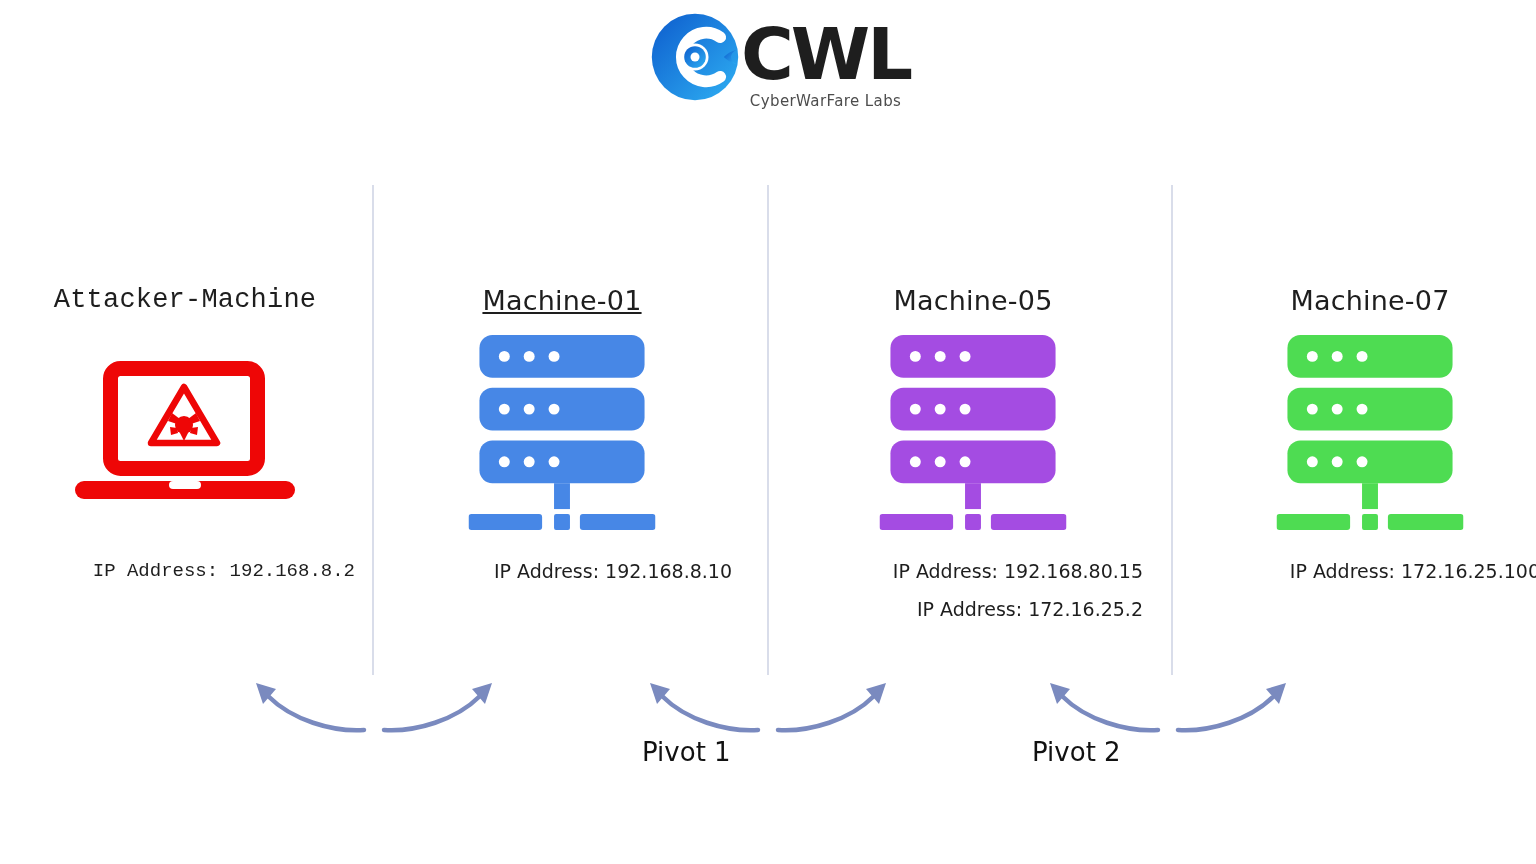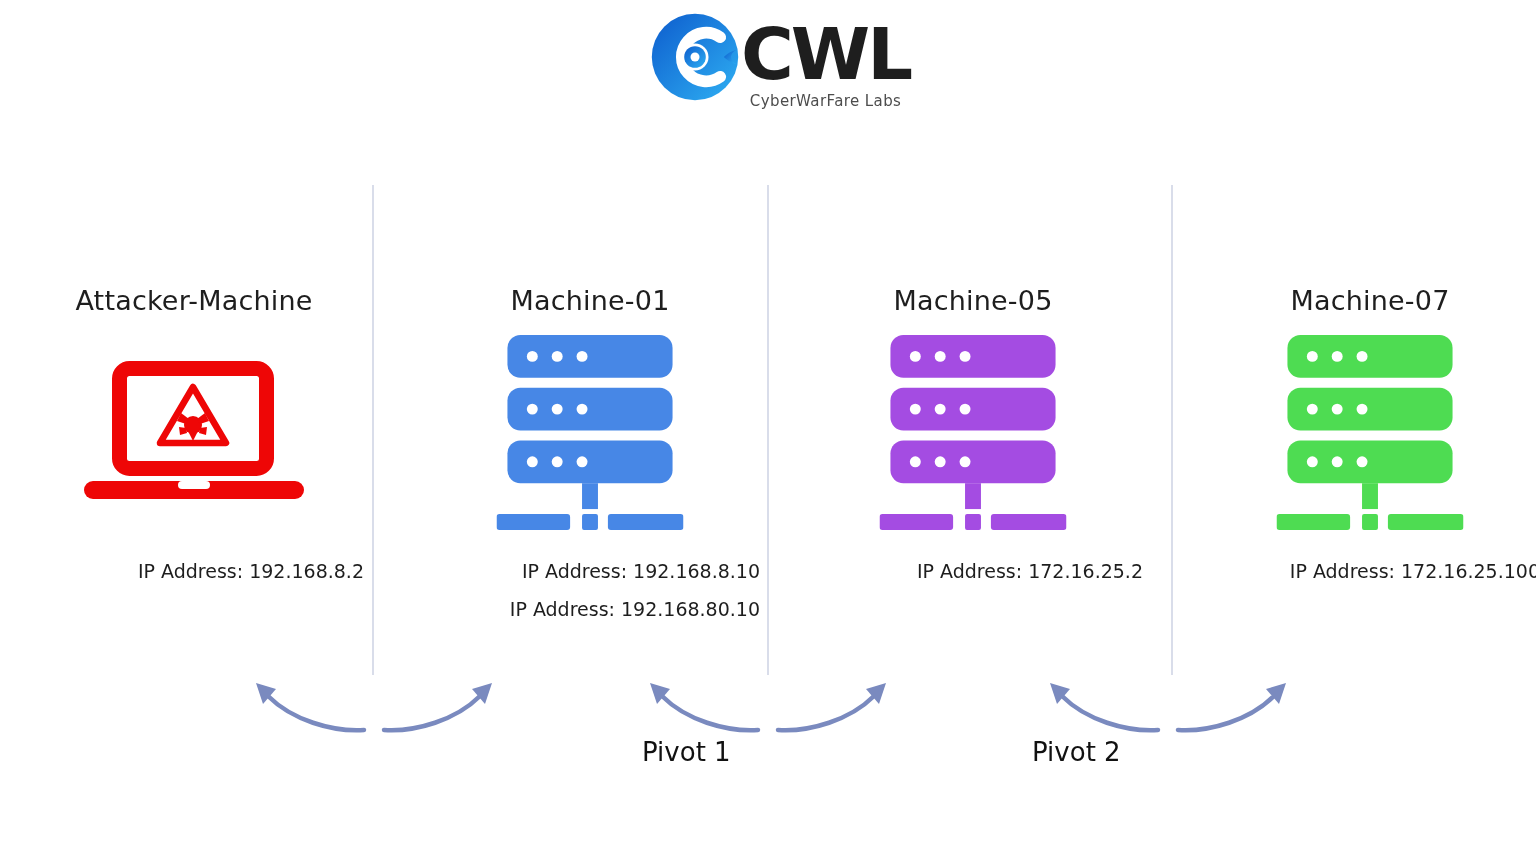--- a/index.html
+++ b/index.html
@@ -16,21 +16,21 @@
   .logo-textwrap { display:flex; flex-direction:column; align-items:center; margin-left:1px; }
   .brand { font-size:72px; line-height:1; font-weight:bold; letter-spacing:-3px; margin-top:6px; }
   .tagline { font-size:15px; color:#4d4d4d; margin-top:2px; letter-spacing:.4px; }
 
   
   .divider { position:absolute; top:185px; height:490px; width:2px; background:var(--divider,#d9ddea); }
   .divider.d1 { left:372px; } .divider.d2 { left:767px; } .divider.d3 { left:1171px; }
 
   
   .machine { position:absolute; top:285px; width:300px; height:350px; text-align:center; }
-  .machine.m0 { left:44px; } .machine.m1 { left:440px; } .machine.m2 { left:823px; } .machine.m3 { left:1220px; }
+  .machine.m0 { left:35px;font-family:Liberation Mono, monospace; } .machine.m1 { left:412px;text-decoration:underline; } .machine.m2 { left:823px; } .machine.m3 { left:1220px; }
   .machine h2 { margin:0; font-size:27px; font-weight:500; letter-spacing:.2px; color:var(--text,#1e1e1e); white-space:nowrap; }
   .icon-wrap { position:absolute; left:50%; transform:translateX(-50%); color:var(--accent); }
   .machine .server-wrap  { top:50px; width:187px; }
   .machine .laptop-wrap  { top:76px; width:220px; }
   .icon-wrap svg { display:block; width:100%; height:auto; }
   .ips { position:absolute; top:277px; left:-20px; right:-20px;text-align:right; }
   .ip-line { font-size:19px; line-height:1; margin-bottom:19px; white-space:nowrap; color:var(--text,#1e1e1e); }
 
   
   .pivot-arrows { position:absolute; top:680px; width:260px; height:56px; color:var(--arrow,#7a8abf); }
@@ -113,21 +113,20 @@
             <circle cx="61" cy="74.5" r="5.5"></circle>
             <circle cx="86" cy="74.5" r="5.5"></circle>
           <circle cx="36" cy="127.5" r="5.5"></circle>
             <circle cx="61" cy="127.5" r="5.5"></circle>
             <circle cx="86" cy="127.5" r="5.5"></circle>
         </g>
       </svg>
     </div>
     <div class="ips">
       <div class="ip-line">IP Address: 192.168.8.10</div>
-      <div class="ip-line">IP Address: 192.168.80.10</div>
     </div>
   </section>
 
   <section class="machine m2" style="--accent: #a44ce2;">
     <h2>Machine-05</h2>
     <div class="icon-wrap server-wrap">
       <svg viewBox="0 0 188 196" aria-hidden="true">
         <g fill="currentColor">
           <rect x="11" y="0" width="166" height="43" rx="13"></rect>
           <rect x="11" y="53" width="166" height="43" rx="13"></rect>
@@ -144,20 +143,21 @@
           <circle cx="36" cy="74.5" r="5.5"></circle>
             <circle cx="61" cy="74.5" r="5.5"></circle>
             <circle cx="86" cy="74.5" r="5.5"></circle>
           <circle cx="36" cy="127.5" r="5.5"></circle>
             <circle cx="61" cy="127.5" r="5.5"></circle>
             <circle cx="86" cy="127.5" r="5.5"></circle>
         </g>
       </svg>
     </div>
     <div class="ips">
+      <div class="ip-line">IP Address: 192.168.80.15</div>
       <div class="ip-line">IP Address: 172.16.25.2</div>
     </div>
   </section>
 
   <section class="machine m3" style="--accent: #4edc52;">
     <h2>Machine-07</h2>
     <div class="icon-wrap server-wrap">
       <svg viewBox="0 0 188 196" aria-hidden="true">
         <g fill="currentColor">
           <rect x="11" y="0" width="166" height="43" rx="13"></rect>

